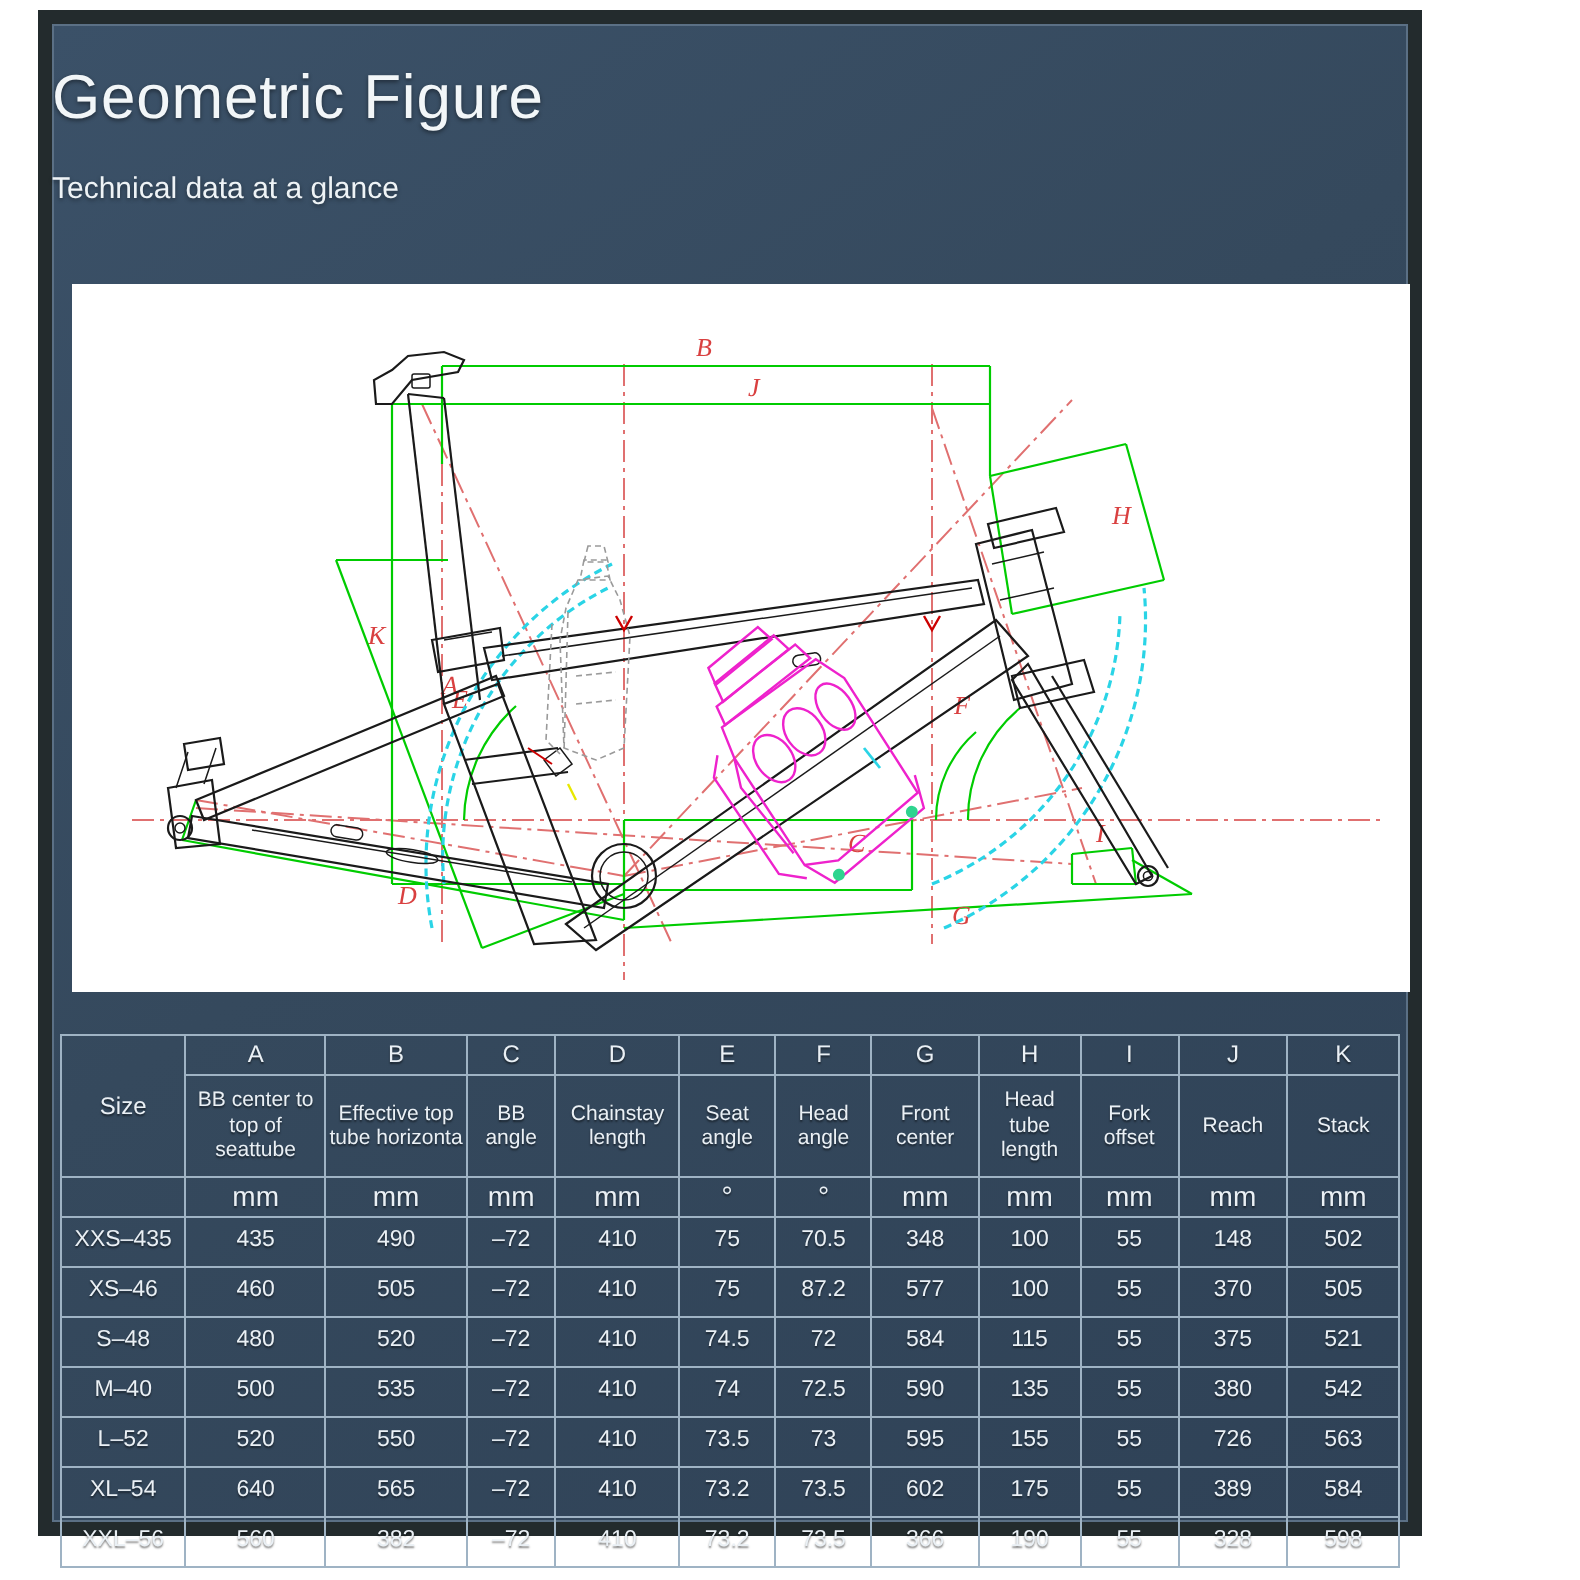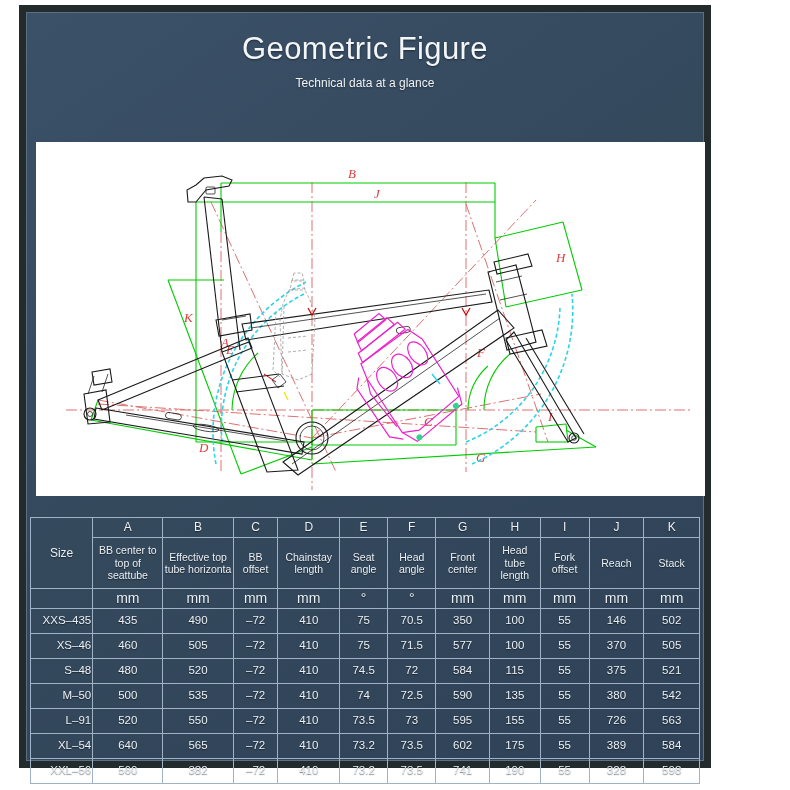--- a/index.html
+++ b/index.html
@@ -6,42 +6,42 @@
   body{width:790px;height:790px;overflow:hidden;font-family:"Liberation Sans",sans-serif;}
 
   #poster{position:absolute;left:19px;top:5px;width:692px;height:763px;
           background:#232b2d;box-sizing:border-box;padding:7px;}
   #panel{position:relative;width:100%;height:100%;
          background:#34495e;
          background-image:linear-gradient(145deg,#3b5168 0%,#35495d 45%,#2f4257 100%);
          box-shadow:inset 0 0 0 1px #5b7085;box-sizing:border-box;}
 
   
-  #header{text-align:center;padding-top:18px;}
+  #header{padding-top:18px;}
   #title{color:#f2f6f8;font-size:31px;font-weight:400;letter-spacing:.4px;
          text-shadow:0 1px 2px rgba(0,0,0,.45);line-height:1.25;}
-  #subtitle{color:#eef3f6;font-size:12px;font-weight:400;margin-top:7px;
+  #subtitle{color:#eef3f6;font-size:15px;font-weight:400;margin-top:17px;
             text-shadow:0 1px 2px rgba(0,0,0,.40);}
 
   
   #drawing-area{position:absolute;left:10px;top:130px;width:669px;height:354px;
                 background:#ffffff;overflow:hidden;}
   #drawing-area svg{display:block;}
 
   
   #spec-table-wrap{position:absolute;left:4px;top:505px;right:4px;}
   table{border-collapse:collapse;width:100%;table-layout:fixed;}
   table td,table th{border:1px solid #9fb3c4;color:#eaf0f5;text-align:center;
         font-size:10.5px;font-weight:400;padding:1px 1px;line-height:1.18;
         text-shadow:0 1px 1px rgba(0,0,0,.5);background:transparent;}
   th.code{font-size:12px;height:17px;padding:1px 0;}
   th.desc{height:48px;vertical-align:middle;font-size:10.5px;}
   td.unit{height:15px;font-size:14px;}
   td.val{height:22px;font-size:11.5px;}
-  td.size-cell{font-size:11.5px;text-align:right;}
+  td.size-cell{font-size:11.5px;}
   th.size-head{font-size:12px;vertical-align:middle;}
   col.c0{width:9.3%}
   col.cA{width:10.5%}
   col.cB{width:10.5%}
   col.cC{width:6.7%}
   col.cD{width:9.2%}
   col.cE{width:7.2%}
   col.cF{width:7.2%}
   col.cG{width:8.0%}
   col.cH{width:7.6%}
@@ -253,21 +253,21 @@
           <th class="code">F</th>
           <th class="code">G</th>
           <th class="code">H</th>
           <th class="code">I</th>
           <th class="code">J</th>
           <th class="code">K</th>
         </tr>
         <tr>
           <th class="desc">BB center to top of seattube</th>
           <th class="desc">Effective top tube horizonta</th>
-          <th class="desc">BB offset</th>
+          <th class="desc">BB angle</th>
           <th class="desc">Chainstay length</th>
           <th class="desc">Seat angle</th>
           <th class="desc">Head angle</th>
           <th class="desc">Front center</th>
           <th class="desc">Head tube length</th>
           <th class="desc">Fork offset</th>
           <th class="desc">Reach</th>
           <th class="desc">Stack</th>
         </tr>
         <tr>
@@ -287,34 +287,34 @@
       </thead>
       <tbody id="spec-body">
             <tr>
               <td class="val size-cell">XXS–435</td>
               <td class="val">435</td>
               <td class="val">490</td>
               <td class="val">–72</td>
               <td class="val">410</td>
               <td class="val">75</td>
               <td class="val">70.5</td>
-              <td class="val">350</td>
+              <td class="val">348</td>
               <td class="val">100</td>
               <td class="val">55</td>
-              <td class="val">146</td>
+              <td class="val">148</td>
               <td class="val">502</td>
             </tr>
             <tr>
               <td class="val size-cell">XS–46</td>
               <td class="val">460</td>
               <td class="val">505</td>
               <td class="val">–72</td>
               <td class="val">410</td>
               <td class="val">75</td>
-              <td class="val">71.5</td>
+              <td class="val">87.2</td>
               <td class="val">577</td>
               <td class="val">100</td>
               <td class="val">55</td>
               <td class="val">370</td>
               <td class="val">505</td>
             </tr>
             <tr>
               <td class="val size-cell">S–48</td>
               <td class="val">480</td>
               <td class="val">520</td>
@@ -322,35 +322,35 @@
               <td class="val">410</td>
               <td class="val">74.5</td>
               <td class="val">72</td>
               <td class="val">584</td>
               <td class="val">115</td>
               <td class="val">55</td>
               <td class="val">375</td>
               <td class="val">521</td>
             </tr>
             <tr>
-              <td class="val size-cell">M–50</td>
+              <td class="val size-cell">M–40</td>
               <td class="val">500</td>
               <td class="val">535</td>
               <td class="val">–72</td>
               <td class="val">410</td>
               <td class="val">74</td>
               <td class="val">72.5</td>
               <td class="val">590</td>
               <td class="val">135</td>
               <td class="val">55</td>
               <td class="val">380</td>
               <td class="val">542</td>
             </tr>
             <tr>
-              <td class="val size-cell">L–91</td>
+              <td class="val size-cell">L–52</td>
               <td class="val">520</td>
               <td class="val">550</td>
               <td class="val">–72</td>
               <td class="val">410</td>
               <td class="val">73.5</td>
               <td class="val">73</td>
               <td class="val">595</td>
               <td class="val">155</td>
               <td class="val">55</td>
               <td class="val">726</td>
@@ -371,21 +371,21 @@
               <td class="val">584</td>
             </tr>
             <tr>
               <td class="val size-cell">XXL–56</td>
               <td class="val">560</td>
               <td class="val">382</td>
               <td class="val">–72</td>
               <td class="val">410</td>
               <td class="val">73.2</td>
               <td class="val">73.5</td>
-              <td class="val">741</td>
+              <td class="val">366</td>
               <td class="val">190</td>
               <td class="val">55</td>
               <td class="val">328</td>
               <td class="val">598</td>
             </tr>
           </tbody>
     </table>
   </div>
 
 </div>

